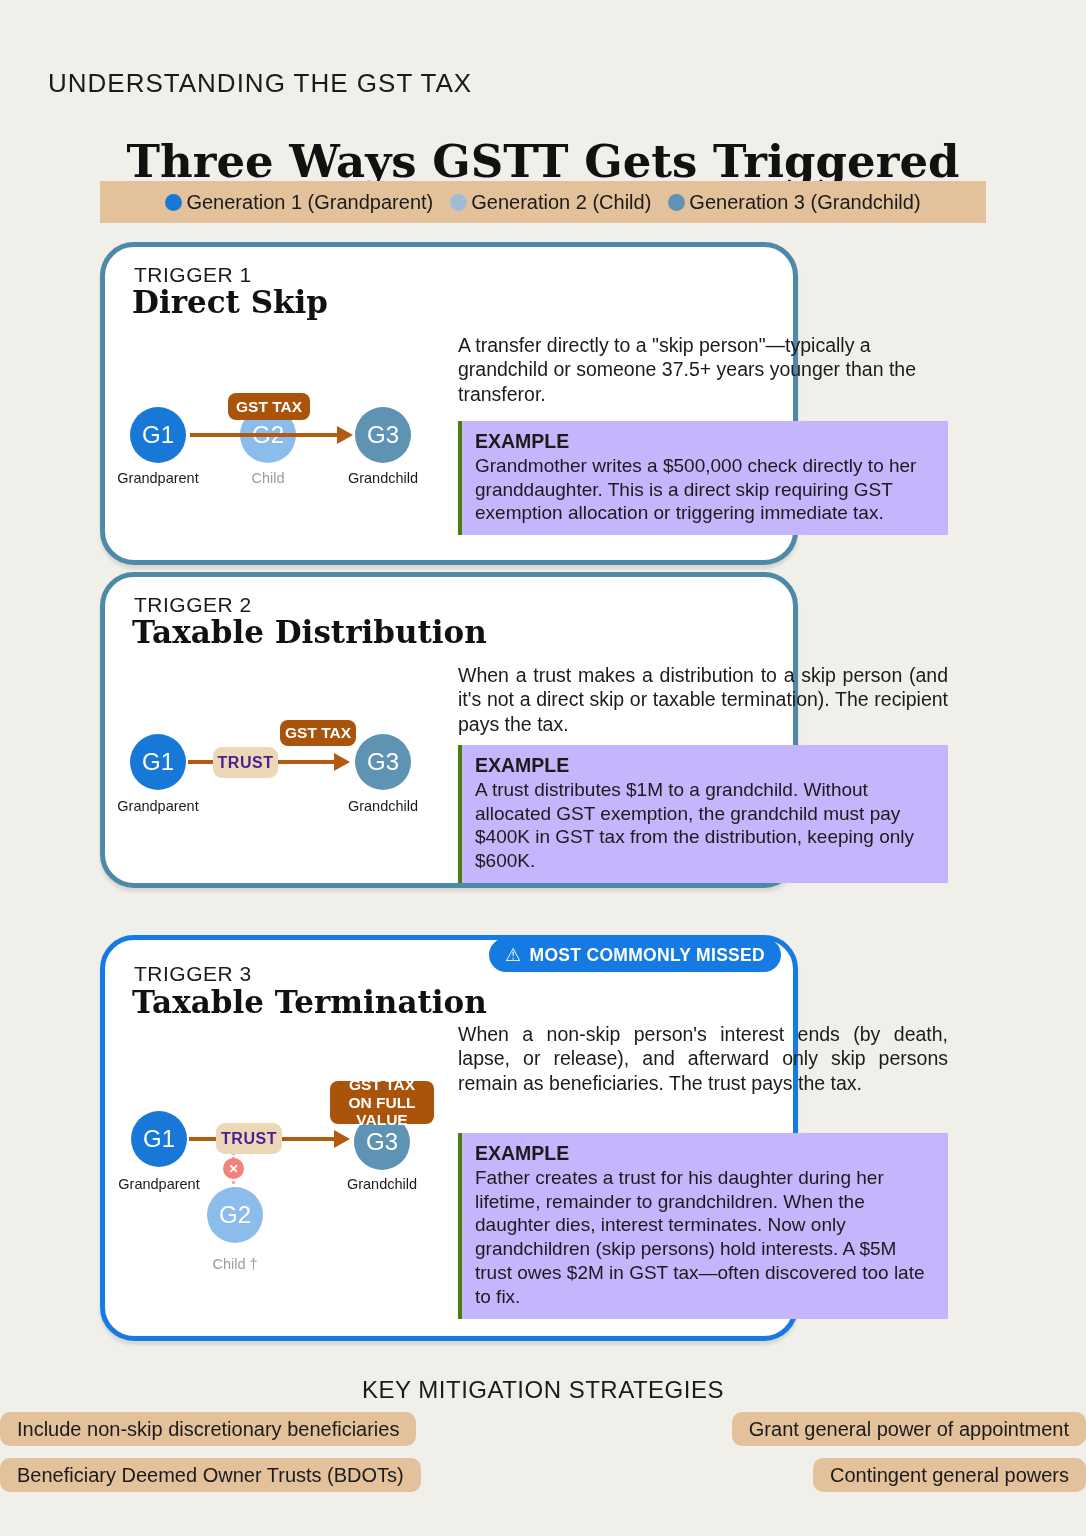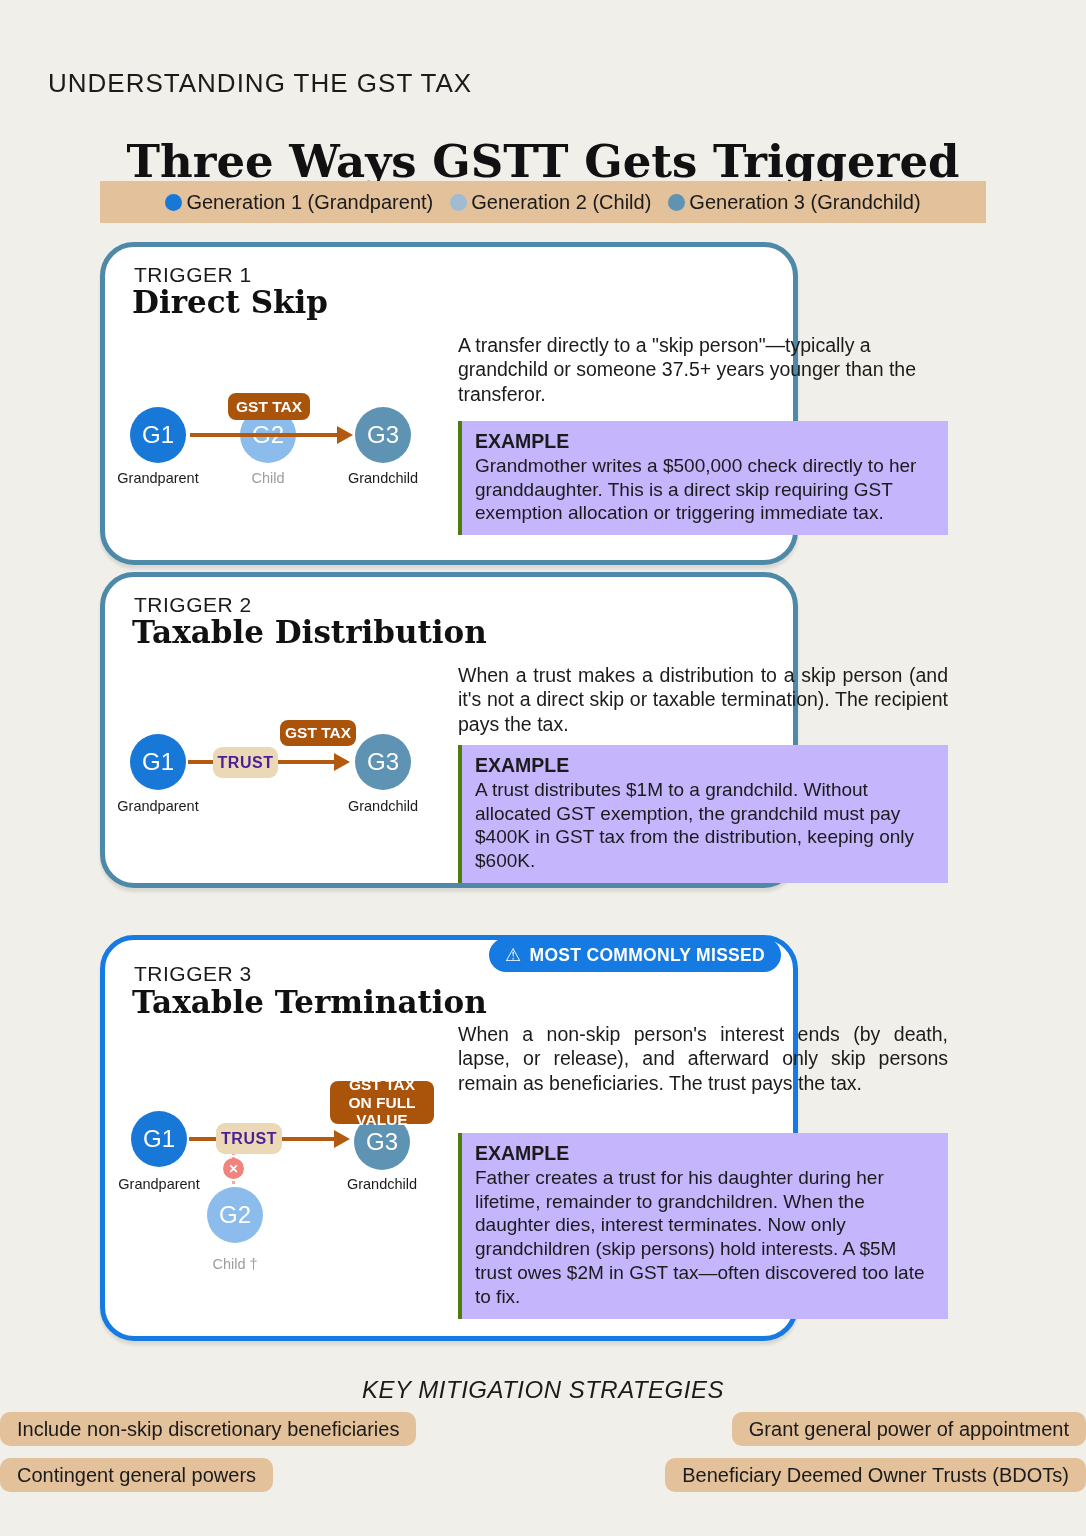--- a/index.html
+++ b/index.html
@@ -132,21 +132,21 @@
     background:#157be3; color:#fff; border-radius:17px;
     padding:0 16px;
     display:flex; align-items:center; gap:8px;
     font-size:17.5px; font-weight:bold; letter-spacing:0.3px;
   }
   .warning-glyph { font-size:18px; font-weight:normal; }
 
   
   .footer-heading {
     position:absolute; top:1376px; left:0; width:100%;
-    text-align:center; font-size:24px; letter-spacing:0.5px; color:#1b1b1b;font-style:italic;
+    text-align:center; font-size:24px; letter-spacing:0.5px; color:#1b1b1b;
   }
   .pill-row {
     position:absolute; left:0; width:100%;
     display:flex; justify-content:space-between; gap:18px;
   }
   .pill-row-1 { top:1412px; }
   .pill-row-2 { top:1458px; }
   .pill {
     background:#e3c19b; border-radius:10px; height:34px;
     padding:0 17px; font-size:20px;
@@ -257,15 +257,15 @@
   <div class="nlabel muted" style="left:60px; top:316px;">Child †</div>
 </div>
 
 <div class="footer-heading">KEY MITIGATION STRATEGIES</div>
 
 <div class="pill-row pill-row-1">
   <div class="pill">Include non-skip discretionary beneficiaries</div>
   <div class="pill">Grant general power of appointment</div>
 </div>
 <div class="pill-row pill-row-2">
+  <div class="pill">Beneficiary Deemed Owner Trusts (BDOTs)</div>
   <div class="pill">Contingent general powers</div>
-  <div class="pill">Beneficiary Deemed Owner Trusts (BDOTs)</div>
 </div>
 
 </body></html>

